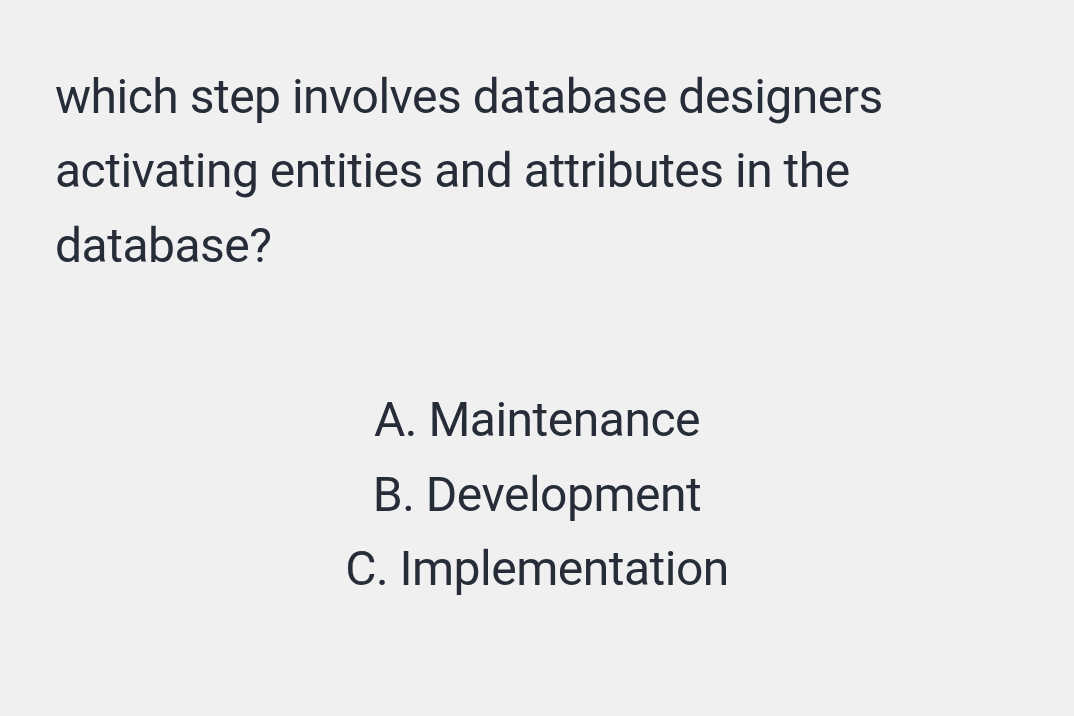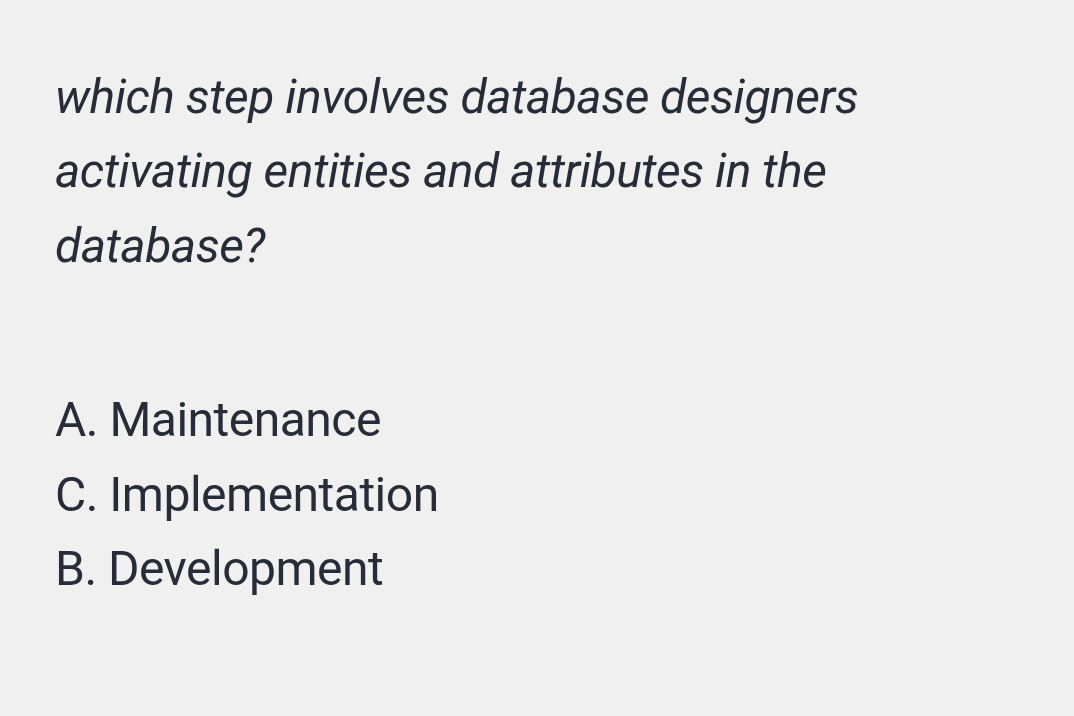--- a/index.html
+++ b/index.html
@@ -15,49 +15,49 @@
       padding: 60px 55px;
       color: #262c38;
       overflow: hidden;
     }
     .question {
       font-size: 48px;
       line-height: 1.55;
       font-weight: 400;
       margin-bottom: 100px;
       letter-spacing: -0.5px;
-      font-style: italic;
     }
     .options {
       list-style: none;
     }
     .option {
       font-size: 48px;
       line-height: 1.55;
       font-weight: 400;
       letter-spacing: -0.5px;
+      text-align: center;
     }
     .option-label {
       display: inline;
     }
     .option-text {
       display: inline;
     }
   </style>
 </head>
 <body>
 
 <div class="question">which step involves database designers activating entities and attributes in the database?</div>
 
 <ul class="options">
   <li class="option">
     <span class="option-label">A.</span>
     <span class="option-text">Maintenance</span>
   </li>
   <li class="option">
+    <span class="option-label">B.</span>
+    <span class="option-text">Development</span>
+  </li>
+  <li class="option">
     <span class="option-label">C.</span>
     <span class="option-text">Implementation</span>
-  </li>
-  <li class="option">
-    <span class="option-label">B.</span>
-    <span class="option-text">Development</span>
   </li>
 </ul>
 
 </body></html>

